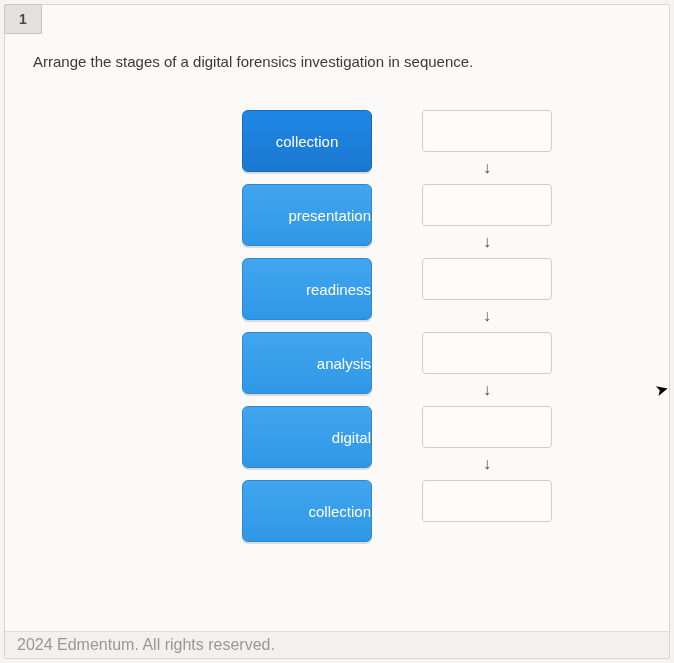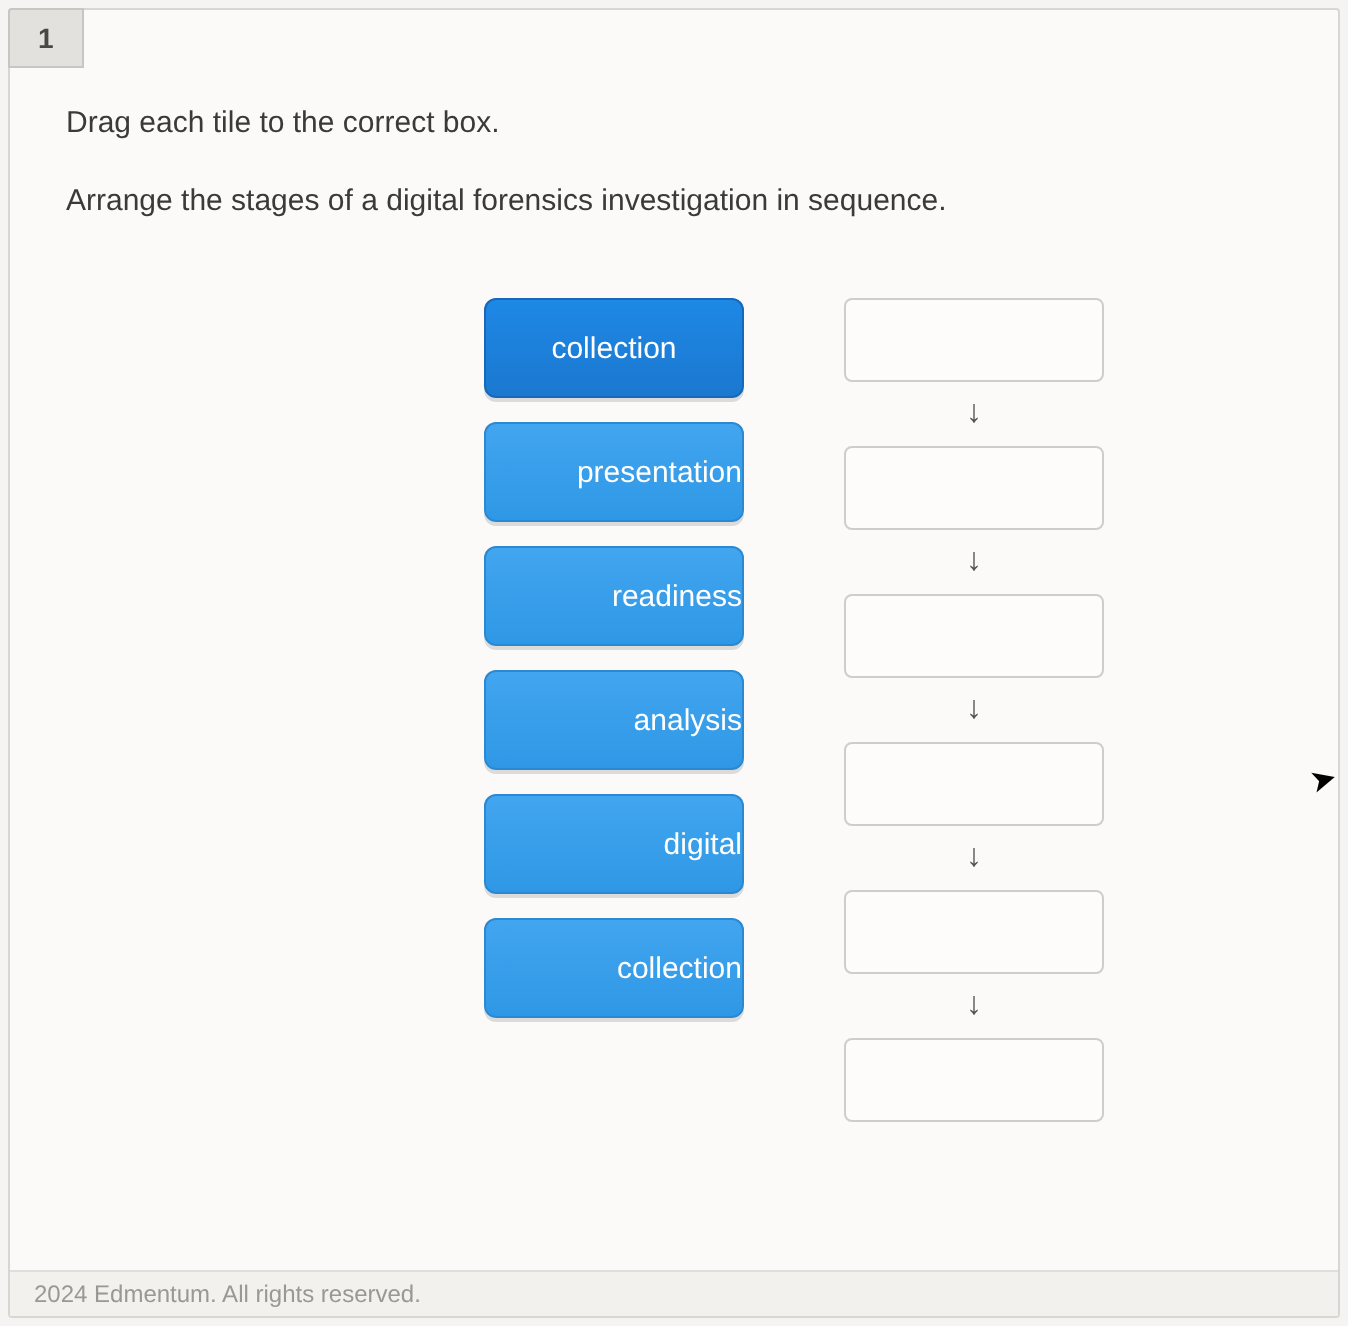--- a/index.html
+++ b/index.html
@@ -55,21 +55,21 @@
       align-items: flex-start;
       padding-left: 120px;
     }
     .tiles-col {
       display: flex;
       flex-direction: column;
       gap: 12px;
     }
     .tile {
       width: 130px;
-      height: 50px;
+      height: 62px;
       border-radius: 6px;
       display: flex;
       align-items: center;
       justify-content: center;
       color: #ffffff;
       font-size: 15px;
       font-weight: 500;
       cursor: grab;
       box-shadow: 0 2px 0 rgba(0,0,0,0.12);
     }
@@ -100,21 +100,21 @@
       line-height: 1;
       margin: 8px 0;
       user-select: none;
     }
     .footer {
       position: absolute;
       bottom: 0;
       left: 0;
       right: 0;
       color: #9a9894;
-      font-size: 12px;
+      font-size: 16px;
       padding: 4px 12px;
       border-top: 1px solid #e0ded9;
       background: #f3f1ed;
     }
     .cursor {
       position: absolute;
       right: 6px;
       top: 380px;
       font-size: 16px;
       color: #000;
@@ -123,21 +123,20 @@
   </style>
 </head>
 <body>
 
 <div class="question-container">
   <div class="question-number-tab">
     <span>1</span>
   </div>
 
   <div class="content">
-    <p class="instruction">Drag each tile to the correct box.</p>
     <p class="prompt">Arrange the stages of a digital forensics investigation in sequence.</p>
 
     <div class="activity-row">
 
       <div class="tiles-col">
         <div class="tile blue-dark">
           <span>collection</span>
         </div>
         <div class="tile blue-light">
           <span>presentation</span>

